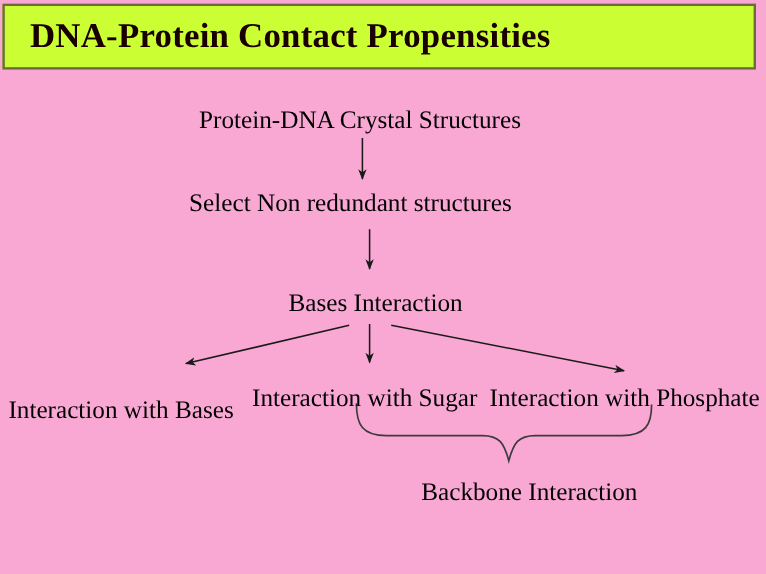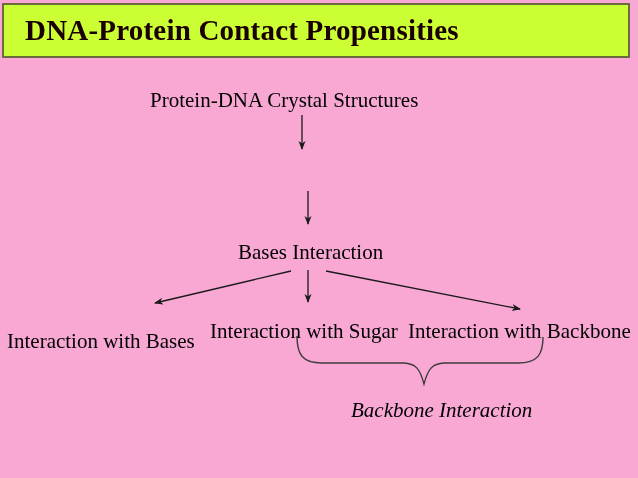--- a/index.html
+++ b/index.html
@@ -36,28 +36,28 @@
   .connectors{position:absolute;left:0;top:0;width:638px;height:478px;}
   .connectors line{stroke:var(--arrow);stroke-width:1.3;}
   .connectors .brace{stroke:#3c3c3c;stroke-width:1.4;fill:none;}
   .arrowhead{fill:var(--arrow);}
   .node{
     position:absolute;
     font-size:21px;
     white-space:nowrap;
     color:var(--body-text);
   }
-  .centered{text-align:left;}
+  .centered{text-align:center;}
   #node-crystal   {left:150px; top:88px;  width:300px;}
   #node-select    {left:142px; top:157px; width:300px;}
   #node-study     {left:238px; top:240px; width:150px;}
   #node-bases     {left:7px;   top:329px;}
   #node-sugar     {left:210px; top:319px;text-align:right;}
   #node-phosphate {left:408px; top:319px;}
-  #node-backbone  {left:351px; top:398px;font-style:italic;}
+  #node-backbone  {left:351px; top:398px;}
 </style>
 </head>
 <body>
 
 <div class="slide">
 
   <header class="title-bar">
     <h1>DNA-Protein Contact Propensities</h1>
   </header>
 
@@ -71,24 +71,25 @@
     <line x1="308" y1="191" x2="308" y2="224" marker-end="url(#arr)"></line>
     <line x1="291" y1="271" x2="155" y2="303" marker-end="url(#arr)"></line>
     <line x1="308" y1="270" x2="308" y2="302" marker-end="url(#arr)"></line>
     <line x1="326" y1="271" x2="520" y2="309" marker-end="url(#arr)"></line>
     <path class="brace" d="M297,336 C297,354 302,363 322,363 L402,363 C416,363 420,369 424,384
              C428,369 432,363 446,363 L518,363 C538,363 543,354 543,337"></path>
   </svg>
 
   <div class="node centered" id="node-crystal">Protein-DNA Crystal Structures</div>
 
+  <div class="node centered" id="node-select">Select Non redundant structures</div>
 
   <div class="node centered" id="node-study">Bases Interaction</div>
 
   <div class="node" id="node-bases">Interaction with Bases</div>
 
   <div class="node" id="node-sugar">Interaction with Sugar</div>
 
-  <div class="node" id="node-phosphate">Interaction with Backbone</div>
+  <div class="node" id="node-phosphate">Interaction with Phosphate</div>
 
   <div class="node" id="node-backbone">Backbone Interaction</div>
 
 </div>
 
 </body></html>

